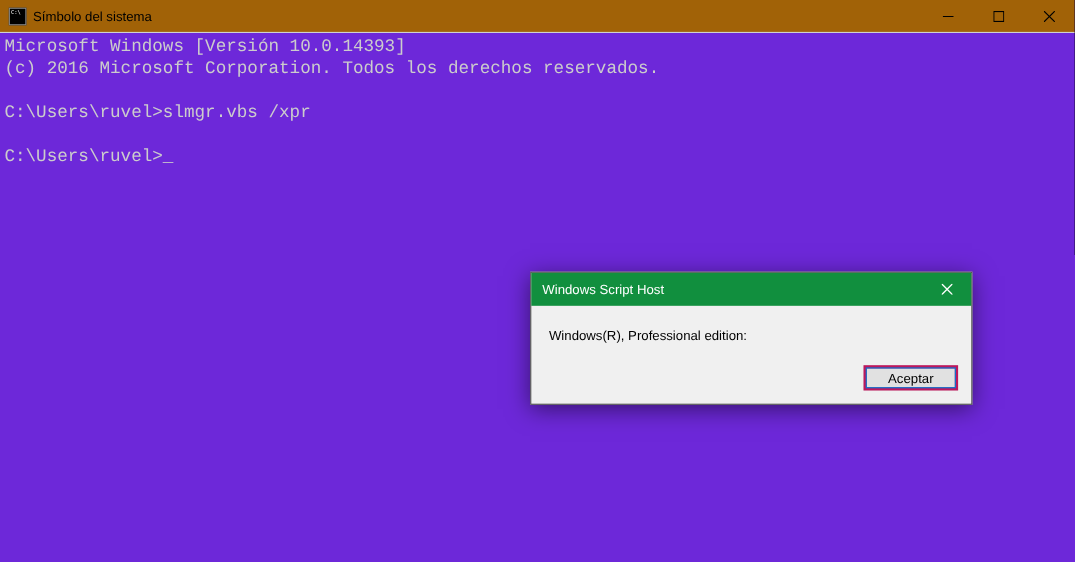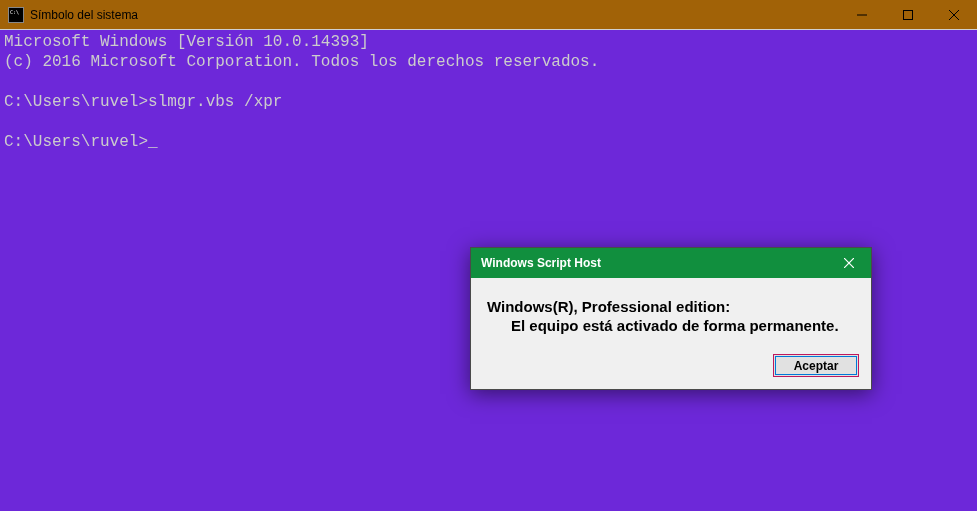--- a/index.html
+++ b/index.html
@@ -63,27 +63,26 @@
       color: #ccc;
       font-family: Consolas, 'Courier New', monospace;
       font-size: 16px;
       padding: 2px 4px;
       line-height: 1.25;
       height: calc(100% - 30px);
       white-space: pre;
     }
     .dialog {
       position: absolute;
-      left: 470px;
+      left: 482px;
       top: 247px;
       width: 402px;
       background: #f0f0f0;
       border: 1px solid #4a4a4a;
       box-shadow: 0 4px 20px rgba(0,0,0,0.5);
-      font-weight: bold;
     }
     .dialog-title {
       height: 30px;
       background: #118f3e;
       color: #fff;
       display: flex;
       align-items: center;
       padding-left: 10px;
       font-size: 12px;
     }
@@ -92,37 +91,37 @@
       width: 45px;
       height: 100%;
       display: flex;
       align-items: center;
       justify-content: center;
       cursor: pointer;
       font-size: 13px;
     }
     .dialog-body {
       padding: 20px 16px 12px 16px;
-      font-size: 15px;
+      font-size: 12px;
       color: #000;
     }
     .dialog-line2 {
       padding-left: 24px;
       margin-top: 2px;
     }
     .dialog-buttons {
       display: flex;
       justify-content: flex-end;
       padding: 8px 12px 12px 12px;
     }
     .dialog-btn {
       min-width: 86px;
       height: 23px;
       background: #e1e1e1;
-      border: 1px solid #be185d;
+      border: 3px solid #be185d;
       font-size: 12px;
       cursor: pointer;
       display: flex;
       align-items: center;
       justify-content: center;
       outline: 1px solid #0078d7;
       outline-offset: -3px;
     }
     .cursor { display: inline-block; }
   </style>
@@ -164,18 +163,17 @@
     <span class="dialog-title-text">Windows Script Host</span>
     <div class="dialog-close">
       <svg width="10" height="10" viewBox="0 0 10 10">
           <line x1="0" y1="0" x2="10" y2="10" stroke="#fff" stroke-width="1.2"></line>
           <line x1="10" y1="0" x2="0" y2="10" stroke="#fff" stroke-width="1.2"></line>
         </svg>
     </div>
   </div>
   <div class="dialog-body">
     <div>Windows(R), Professional edition:</div>
-    <div class="dialog-line2">El equipo está activado de forma permanente.</div>
   </div>
   <div class="dialog-buttons">
     <div class="dialog-btn">Aceptar</div>
   </div>
 </div>
 
 </body></html>

